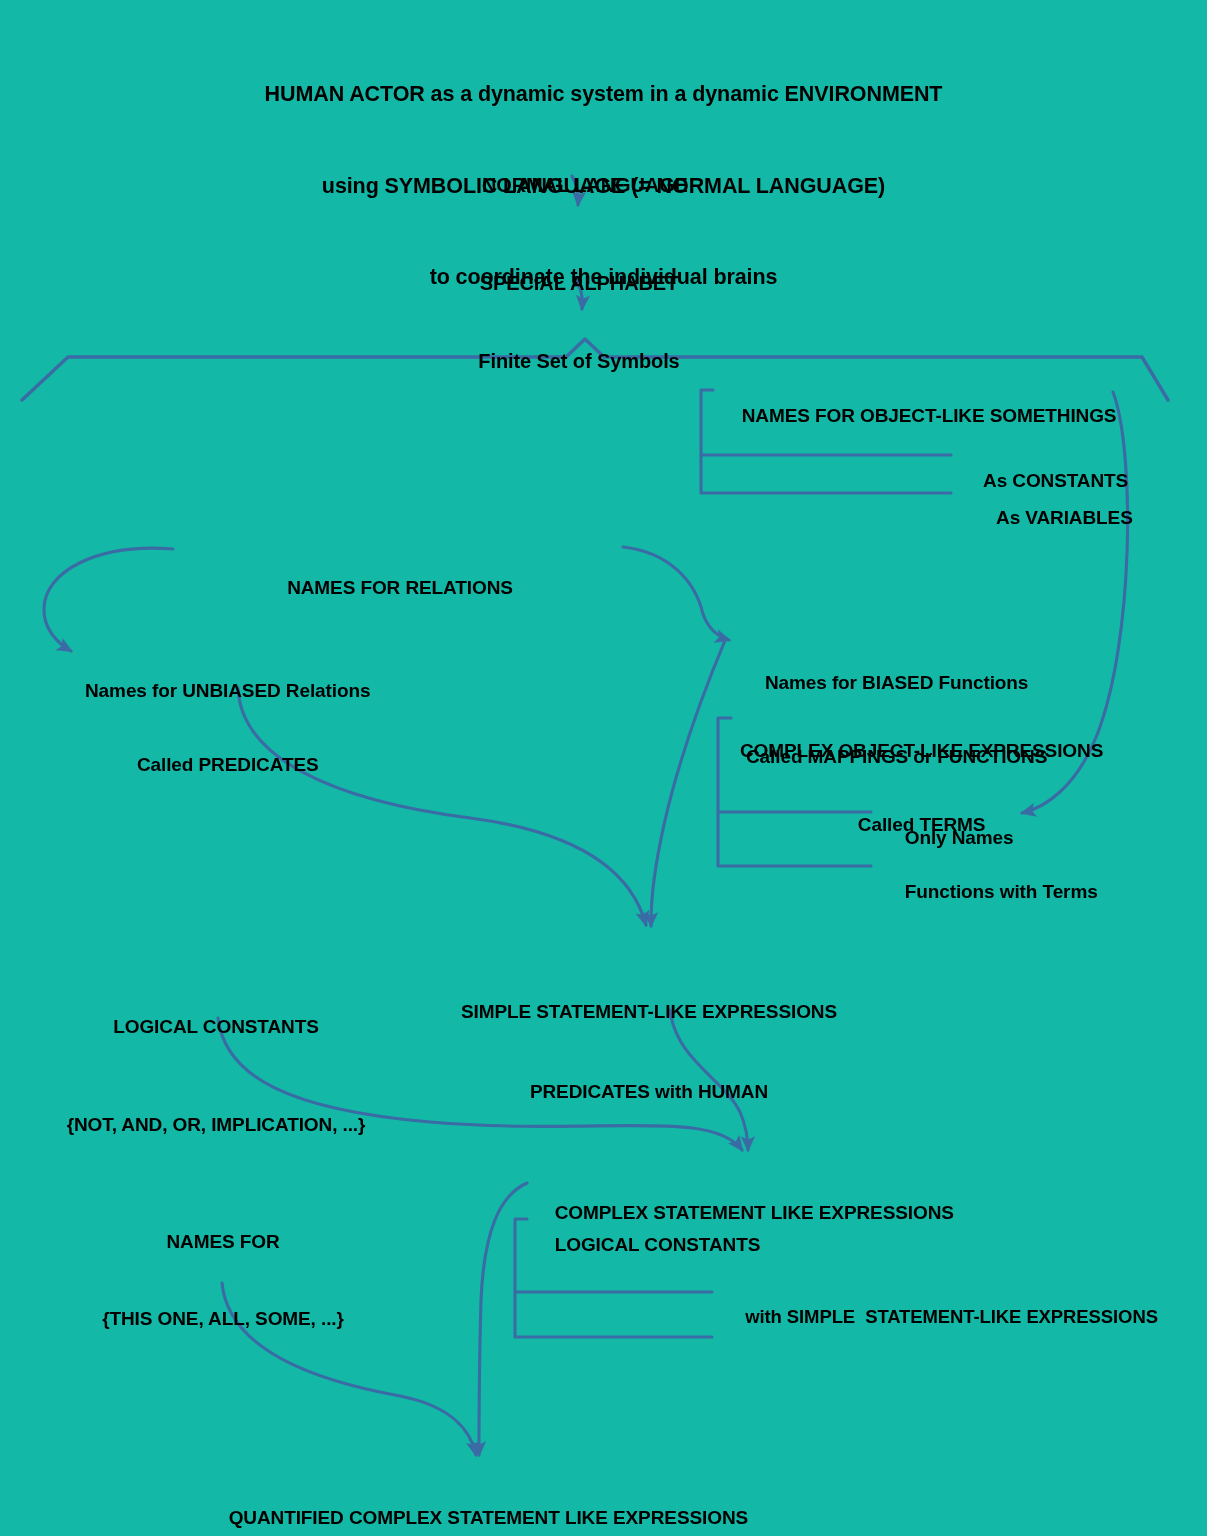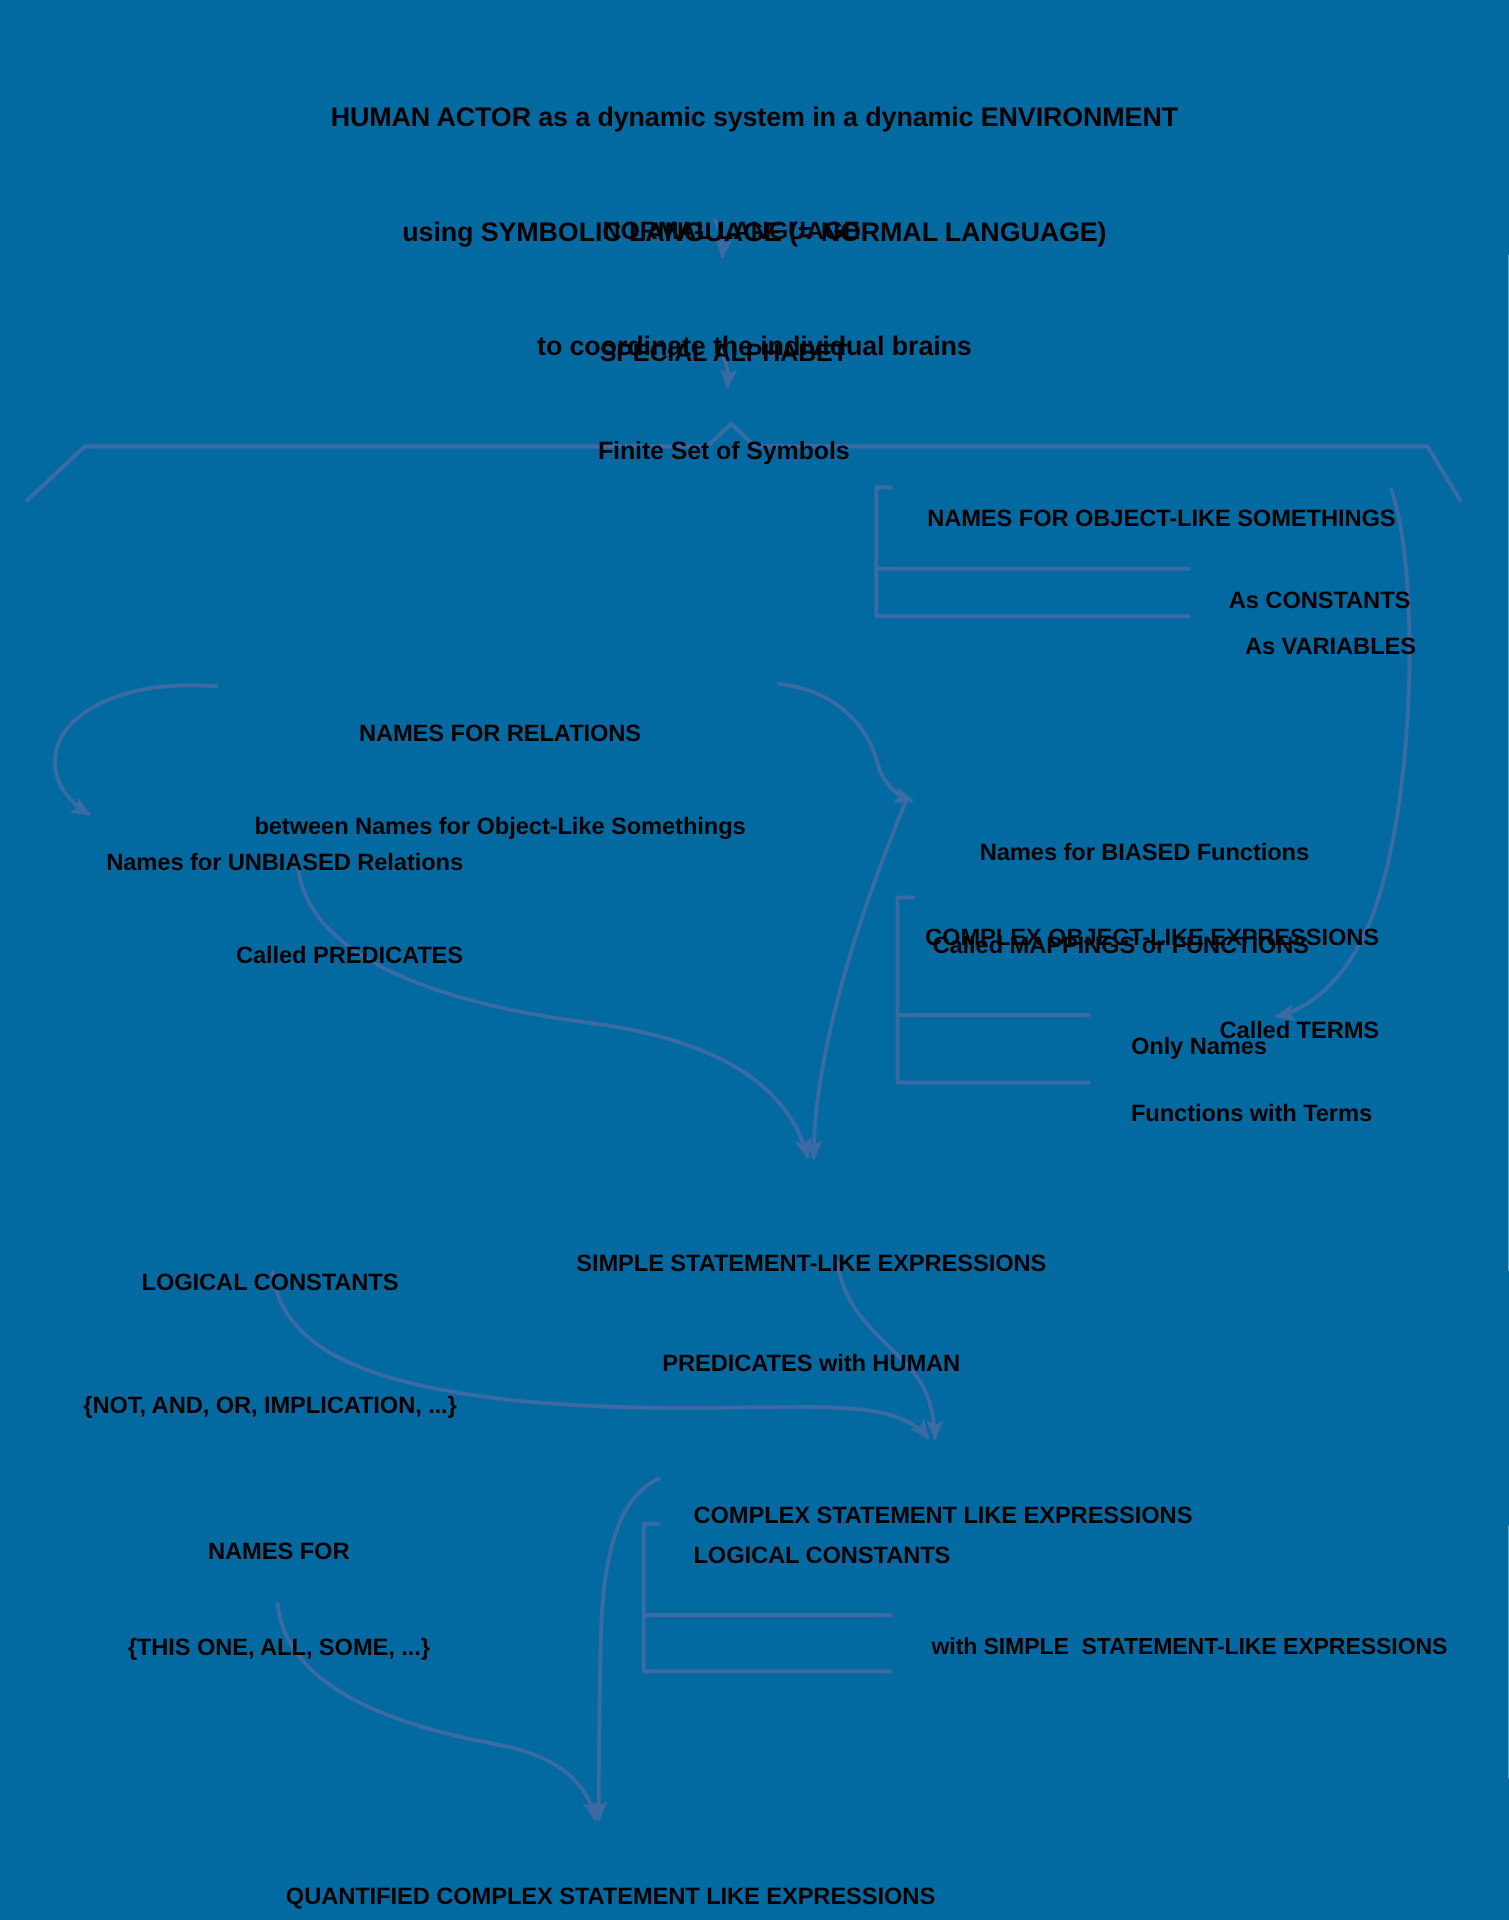--- a/index.html
+++ b/index.html
@@ -9,41 +9,41 @@
     background: #ffffff;
   }
   body {
     font-family: "Liberation Sans", sans-serif;
     -webkit-font-smoothing: antialiased;
   }
   #canvas {
     position: relative;
     width: 1207px;
     height: 1536px;
-    background: #0369a1;
+    background: #14b8a6;
     overflow: hidden;
   }
   #wires {
     position: absolute;
     left: 0;
     top: 0;
     width: 1207px;
     height: 1536px;
     pointer-events: none;
   }
   .node {
     position: absolute;
     color: #000000;
     font-weight: bold;
     line-height: 1.30;
     white-space: pre;
     letter-spacing: -0.1px;
   }
   .c  { text-align: center; transform: translateX(-50%); }
-  .l  { text-align: right; }
+  .l  { text-align: center; }
   .title {
     font-size: 21.5px;
     line-height: 1.42;
     text-align: center;
   }
   .t20 { font-size: 20px; }
   .t19 { font-size: 19px; }
   .t18 { font-size: 18.5px; }
 </style>
 </head>
@@ -116,21 +116,20 @@
   <div class="node l t19" style="left:963px; top:444px;">
     <span>As CONSTANTS</span>
   </div>
 
   <div class="node l t19" style="left:976px; top:481px;">
     <span>As VARIABLES</span>
   </div>
 
   <div class="node c t19" style="left:400px; top:527px;">
     <div>NAMES FOR RELATIONS</div>
-    <div>between Names for Object-Like Somethings</div>
   </div>
 
   <div class="node l t19" style="left:85px; top:630px;">
     <div>Names for UNBIASED Relations</div>
     <div>Called PREDICATES</div>
   </div>
 
   <div class="node l t19" style="left:746px; top:622px;">
     <div>Names for BIASED Functions</div>
     <div>Called MAPPINGS or FUNCTIONS</div>

